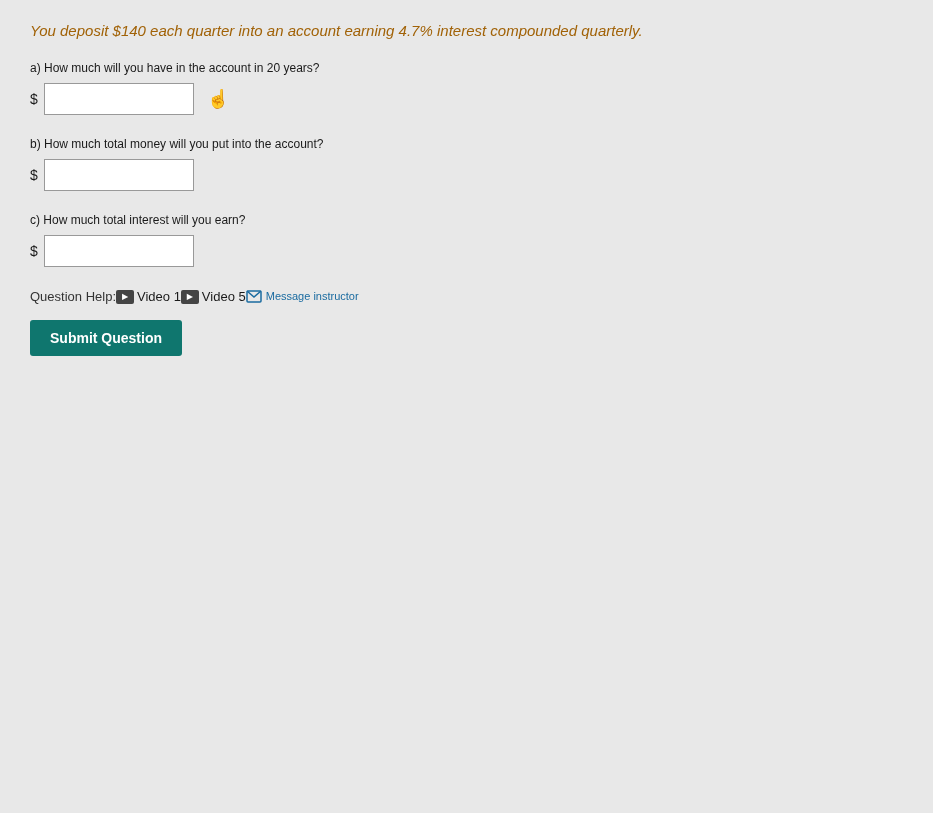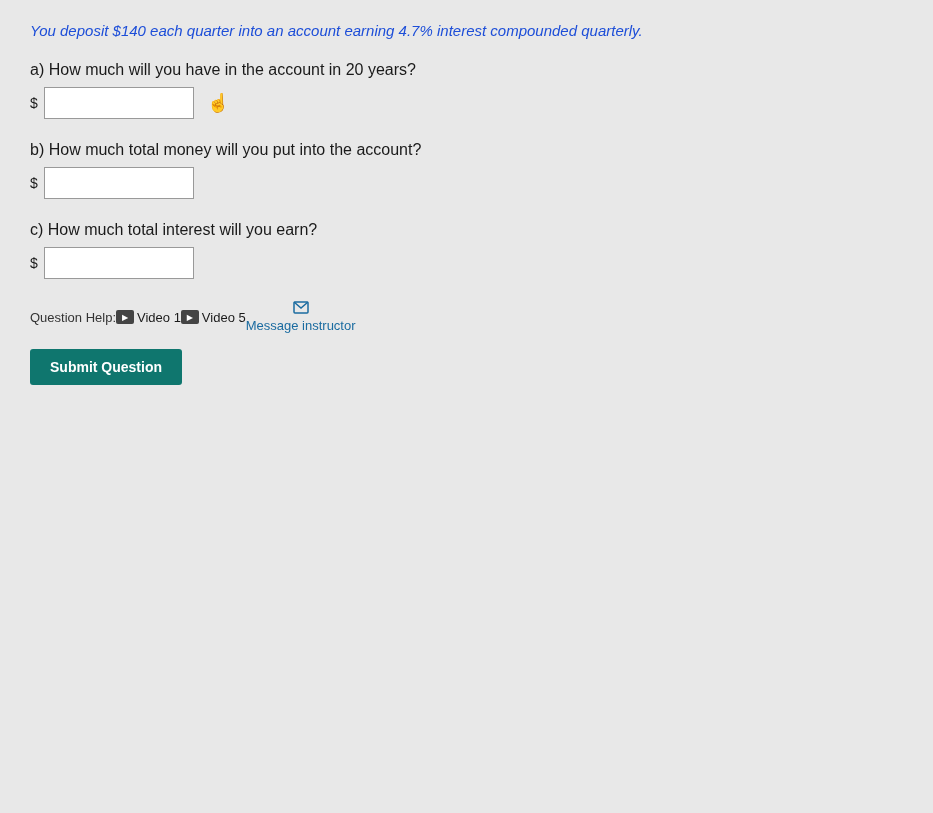--- a/index.html
+++ b/index.html
@@ -20,32 +20,32 @@
 
     .page-container {
       width: 100%;
       min-height: 813px;
       background-color: #e8e8e8;
       padding: 20px 30px;
     }
 
     .problem-text {
       font-size: 15px;
-      color: #1d4ed8;
+      color: #a16207;
       margin-bottom: 20px;
       font-style: italic;
       line-height: 1.4;
     }
 
     .question-block {
       margin-bottom: 22px;
     }
 
     .question-label {
-      font-size: 16px;
+      font-size: 12px;
       color: #1a1a1a;
       margin-bottom: 8px;
     }
 
     .input-row {
       display: flex;
       align-items: center;
       gap: 4px;
     }
 
@@ -104,27 +104,26 @@
       width: 18px;
       height: 14px;
       background-color: #444;
       border-radius: 2px;
       color: white;
       font-size: 8px;
     }
 
     .message-link {
       display: inline-flex;
-      align-items: center;
+      align-items: flex-start;
       gap: 4px;
       color: #1a6ba0;
       text-decoration: none;
-      font-size: 13px;
+      font-size: 11px;
       cursor: pointer;
-      flex-direction: column;
     }
 
     .submit-btn {
       background-color: #0f766e;
       color: #ffffff;
       border: none;
       padding: 10px 20px;
       font-size: 14px;
       font-weight: bold;
       cursor: pointer;

